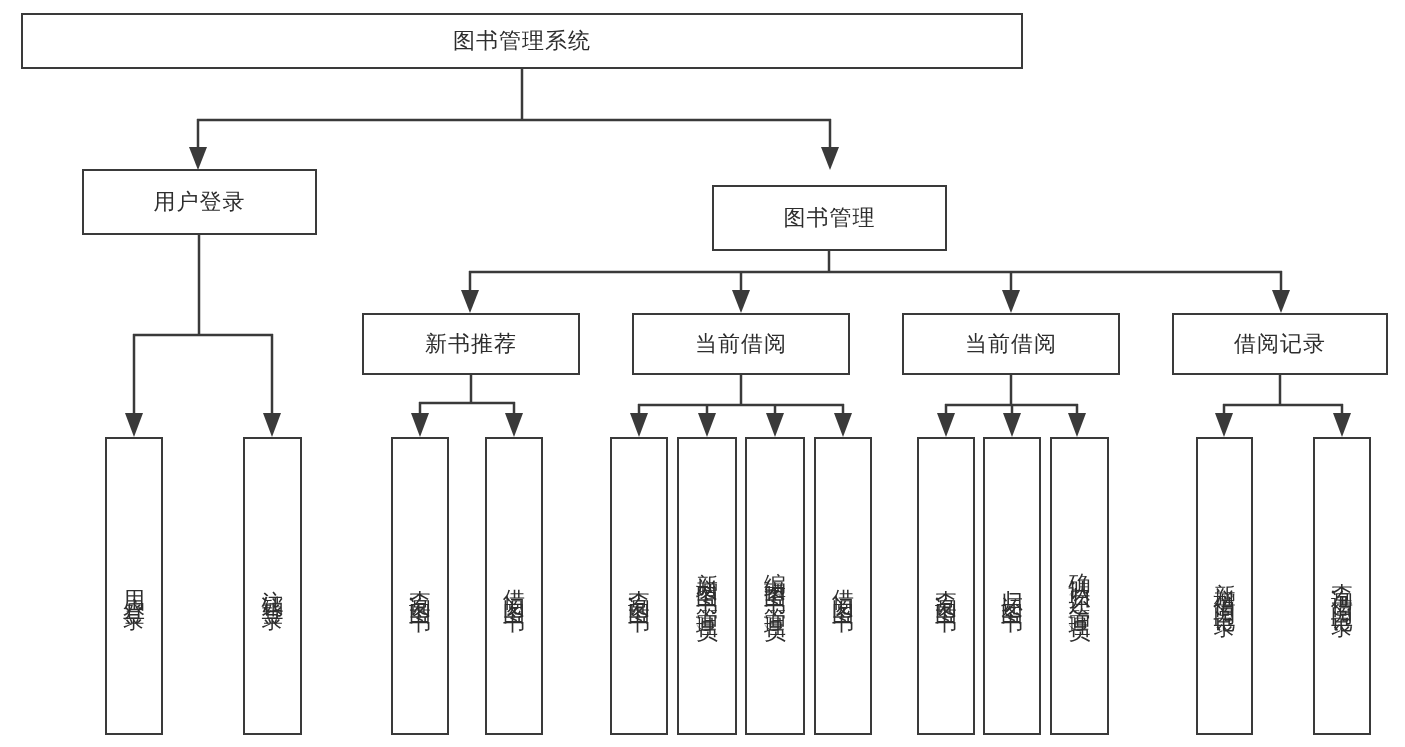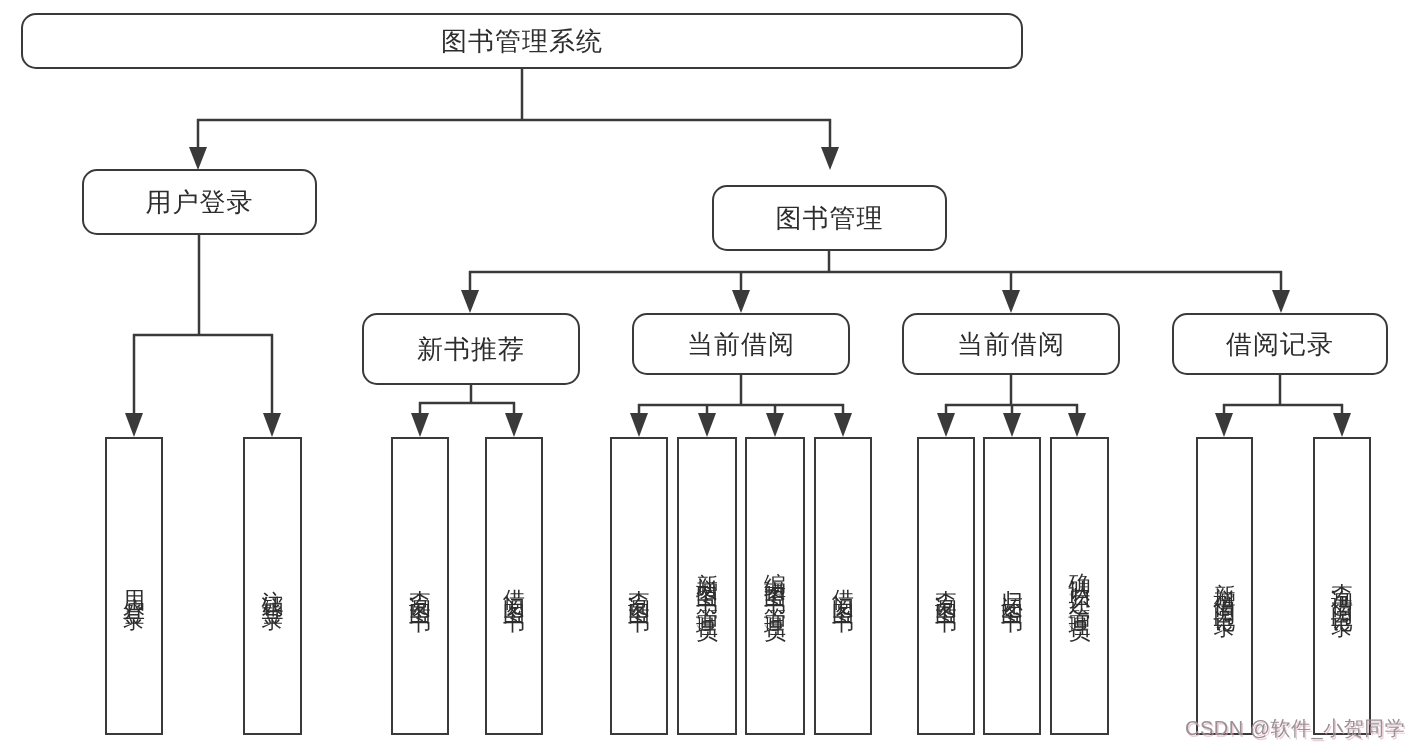--- a/index.html
+++ b/index.html
@@ -22,24 +22,23 @@
     box-sizing: border-box;
     background: #ffffff;
     border: 2px solid #3a3a3a;
     color: #2d2d2d;
     display: flex;
     align-items: center;
     justify-content: center;
     z-index: 2;
   }
   .node-h {
-    font-size: 26px;
+    font-size: 22px;
     letter-spacing: 1px;
     white-space: nowrap;
-    border-radius: 15px;
   }
   .node-v {
     font-size: 22px;
   }
   .node-v .vtext {
     writing-mode: vertical-rl;
     text-orientation: mixed;
     letter-spacing: 7px;
     line-height: 1;
     white-space: nowrap;
@@ -127,21 +126,21 @@
     <span>图书管理系统</span>
   </div>
 
   <div class="node node-h" style="left:82px; top:169px; width:235px; height:66px;">
     <span>用户登录</span>
   </div>
   <div class="node node-h" style="left:712px; top:169px; width:235px; height:66px;margin-top:16px;">
     <span>图书管理</span>
   </div>
 
-  <div class="node node-h" style="left:362px; top:313px; width:218px; height:72px;">
+  <div class="node node-h" style="left:362px; top:313px; width:218px; height:62px;">
     <span>新书推荐</span>
   </div>
   <div class="node node-h" style="left:632px; top:313px; width:218px; height:62px;">
     <span>当前借阅</span>
   </div>
   <div class="node node-h" style="left:902px; top:313px; width:218px; height:62px;">
     <span>当前借阅</span>
   </div>
   <div class="node node-h" style="left:1172px; top:313px; width:216px; height:62px;">
     <span>借阅记录</span>
@@ -184,15 +183,14 @@
     <span class="vtext">确认归还（管理员）</span>
   </div>
 
   <div class="node node-v" style="left:1196px; top:437px; width:57px; height:298px;">
     <span class="vtext">新增借阅记录</span>
   </div>
   <div class="node node-v" style="left:1313px; top:437px; width:58px; height:298px;">
     <span class="vtext">查询借阅记录</span>
   </div>
 
-  <div class="watermark">CSDN @软件_小贺同学</div>
 
 </div>
 
 </body></html>

